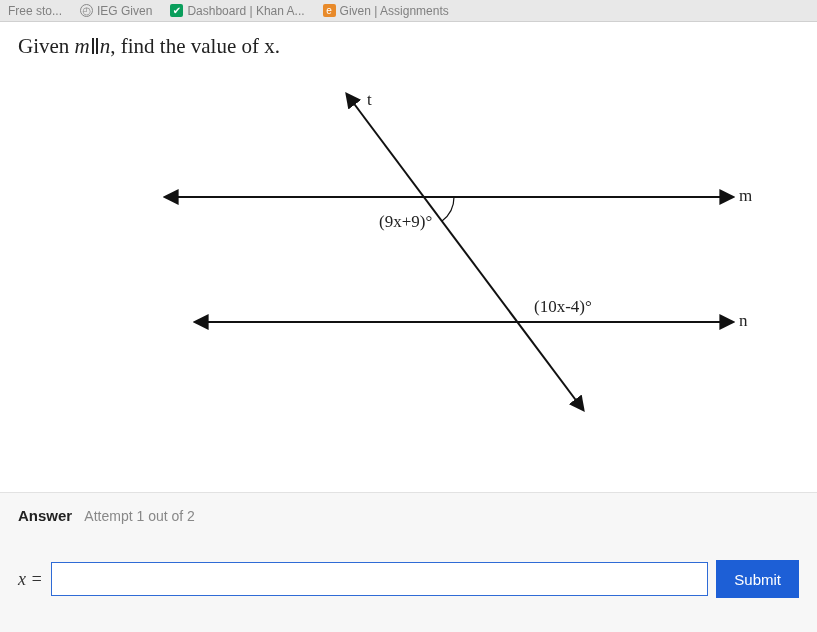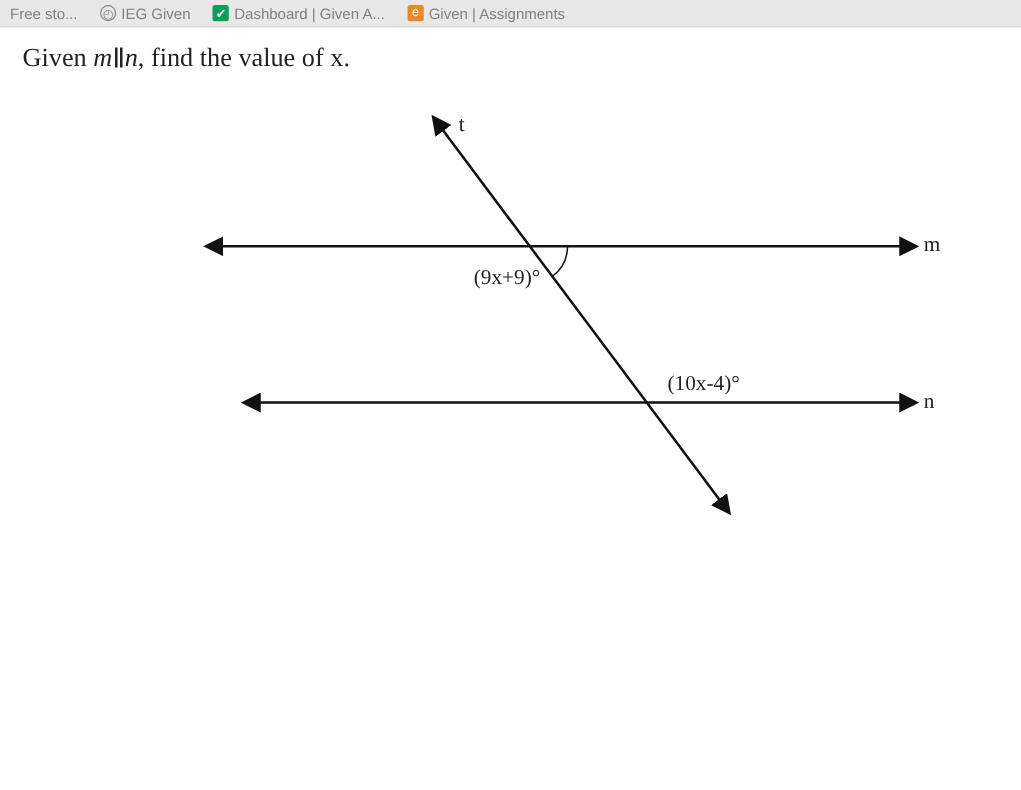--- a/index.html
+++ b/index.html
@@ -91,21 +91,21 @@
 <div class="tabs-bar">
   <div class="tab-item">
     <span>Free sto...</span>
   </div>
   <div class="tab-item">
     <span class="favicon circ">◴</span>
     <span>IEG Given</span>
   </div>
   <div class="tab-item">
     <span class="favicon grn">✔</span>
-    <span>Dashboard | Given A...</span>
+    <span>Dashboard | Khan A...</span>
   </div>
   <div class="tab-item">
     <span class="favicon org">e</span>
     <span>Given | Assignments</span>
   </div>
 </div>
 
 <div class="content">
 
   <div class="prompt">
@@ -129,14 +129,25 @@
       <line x1="300" y1="30" x2="532" y2="340" stroke="#111" stroke-width="2" marker-start="url(#arr)" marker-end="url(#arr)"></line>
       <text class="glabel" x="318" y="38">t</text>
 
       <path d="M 405 130 A 30 30 0 0 1 393 154" stroke="#111" stroke-width="1.2" fill="none"></path>
       <text class="glabel" x="330" y="160">(9x+9)°</text>
 
       <text class="glabel" x="485" y="245">(10x-4)°</text>
     </svg>
   </div>
 
+  <div class="answer-section">
+    <div class="answer-label">
+      <b>Answer</b>
+      <span class="attempt">Attempt 1 out of 2</span>
+    </div>
+    <div class="answer-row">
+      <span class="xeq">x =</span>
+      <input class="answer-input" type="text" value="" style="">
+      <button class="submit-btn">Submit</button>
+    </div>
+  </div>
 
 </div>
 
 </body></html>

